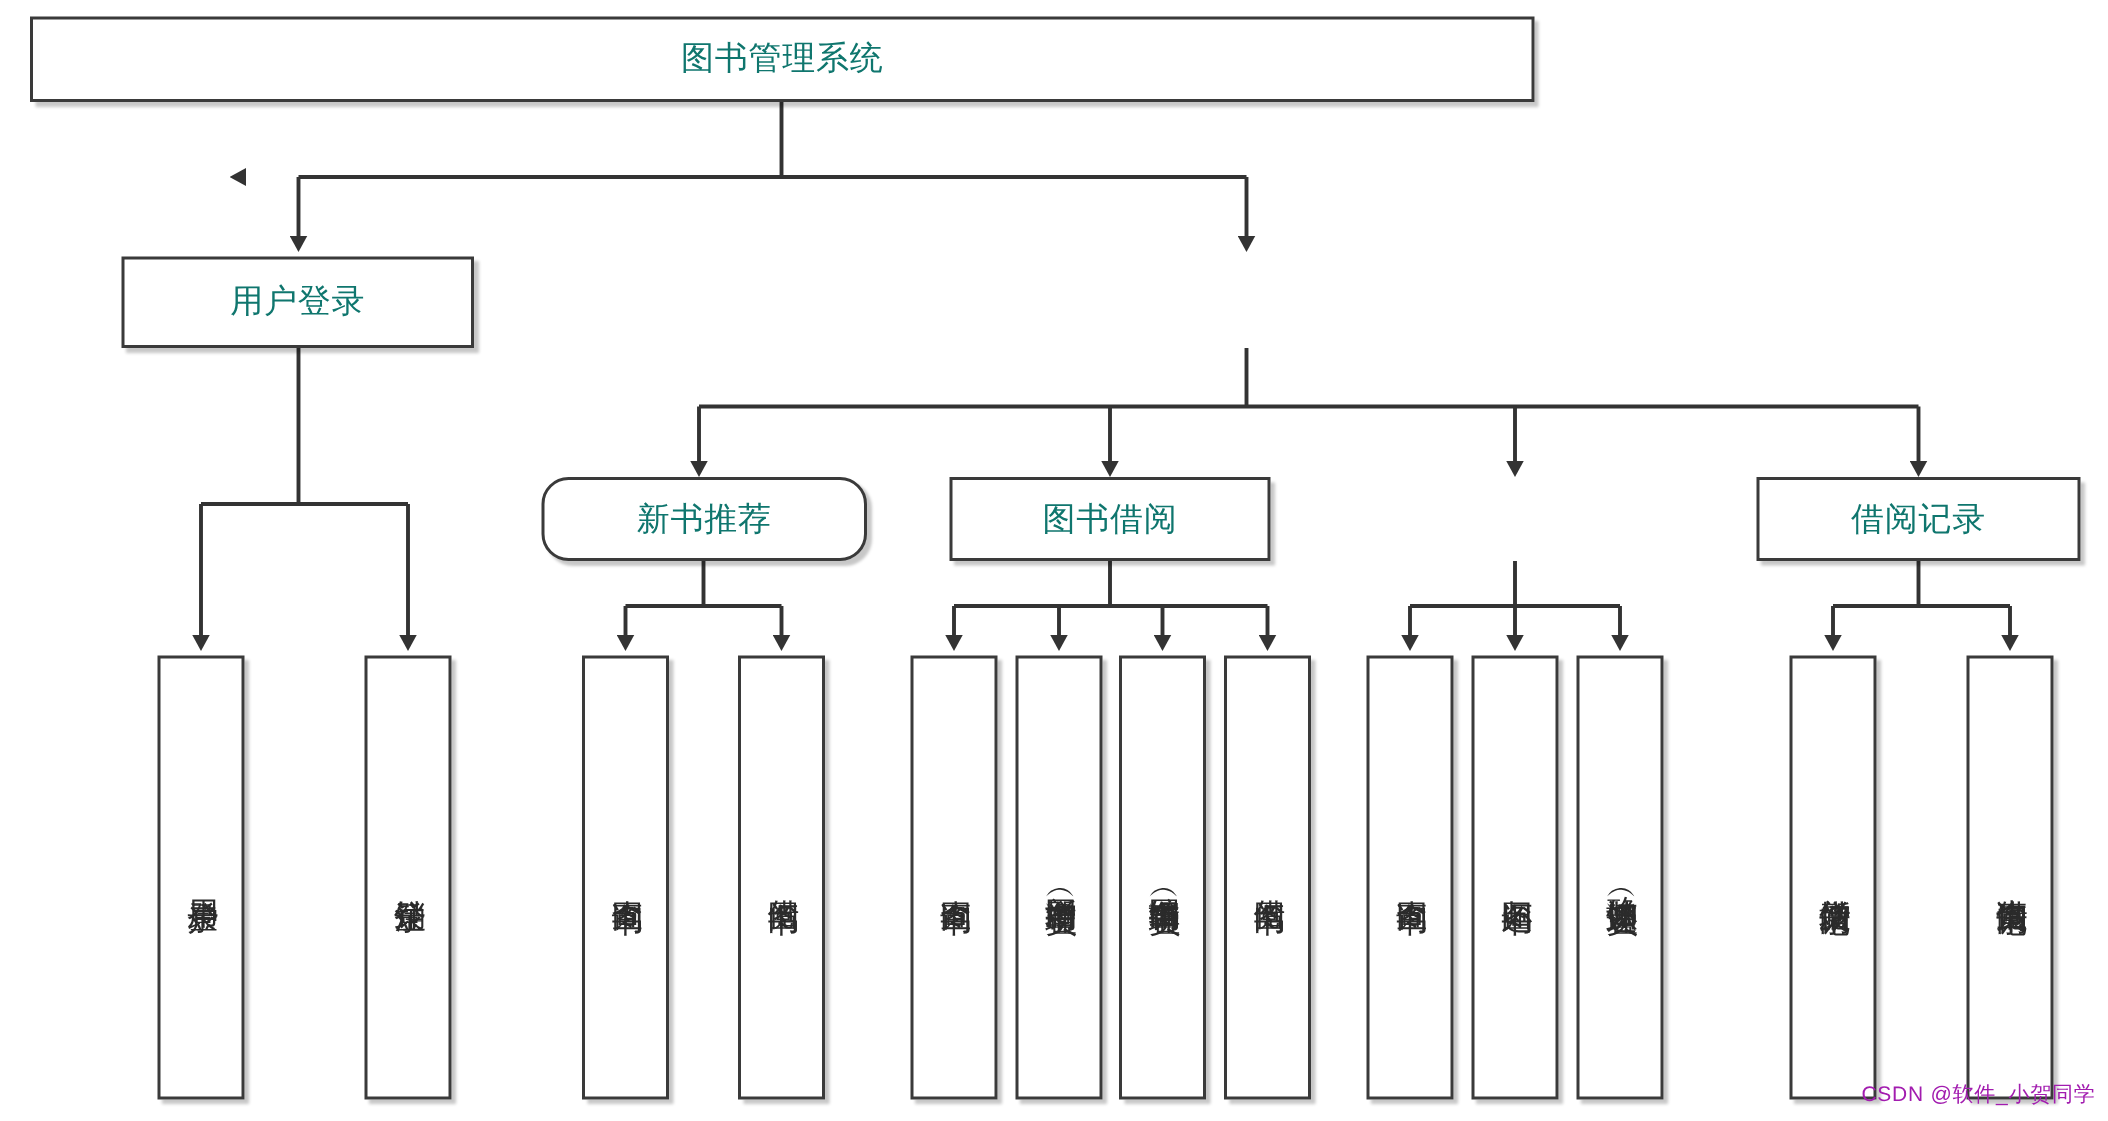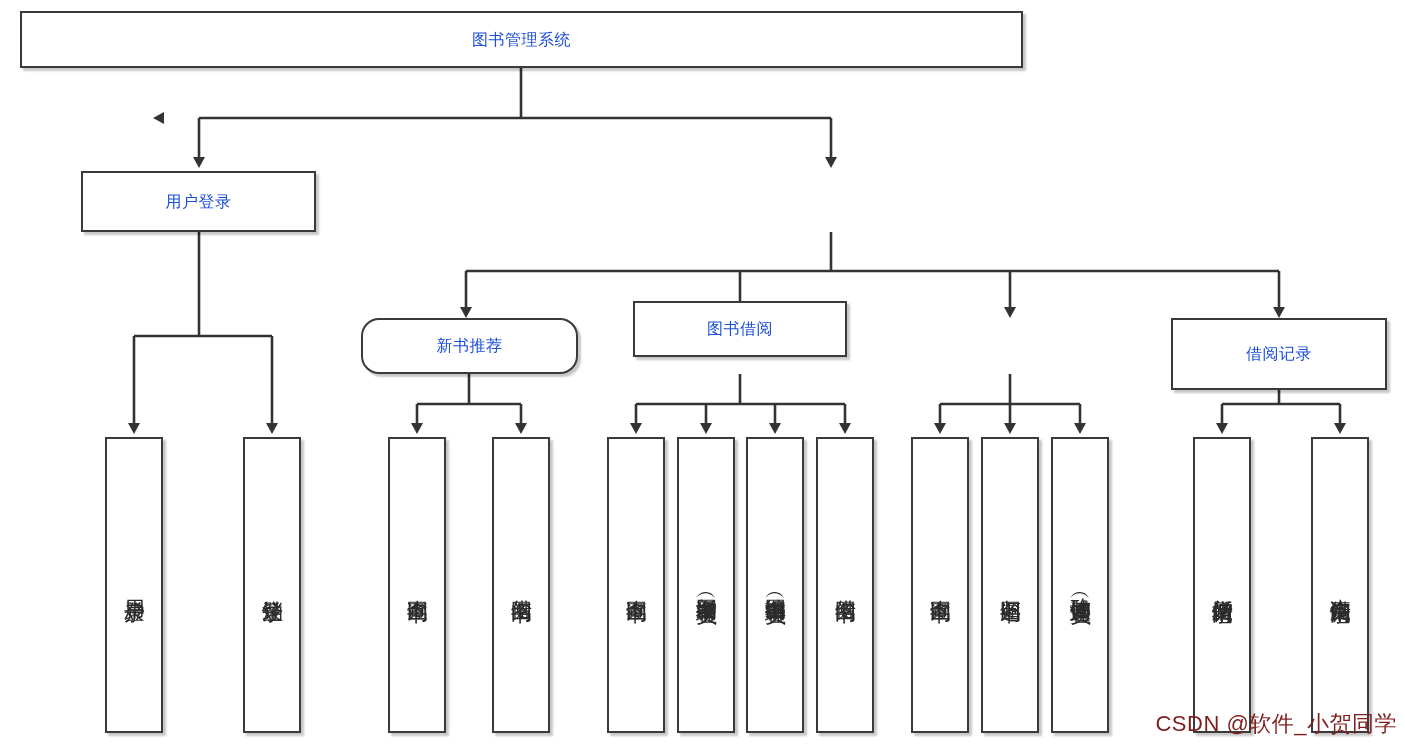--- a/index.html
+++ b/index.html
@@ -31,22 +31,22 @@
     box-sizing: border-box;
     background: #ffffff;
     border: 2px solid #3a3a3a;
     box-shadow: 3px 3px 2px rgba(0,0,0,0.22);
     display: flex;
     align-items: center;
     justify-content: center;
     overflow: hidden;
   }
   .node-label-h {
-    font-size: 16px;
-    color: #1d4ed8;
+    font-size: 22px;
+    color: #0f766e;
     line-height: 1.1;
     white-space: nowrap;
     letter-spacing: 0.5px;
   }
   .node-label-v {
     font-size: 21px;
     color: #2b2b2b;
     writing-mode: vertical-rl;
     text-orientation: upright;
     line-height: 1.18;
@@ -61,22 +61,22 @@
     box-shadow: 3px 3px 2px rgba(0,0,0,0.22);
     display: flex;
     align-items: center;
     justify-content: center;
     overflow: hidden;
   }
   .watermark {
     position: absolute;
     right: 8px;
     bottom: 8px;
-    font-size: 22px;
-    color: #7f1d1d;
+    font-size: 14px;
+    color: #a21caf;
     white-space: nowrap;
     letter-spacing: 0.5px;
   }
 </style>
 </head>
 <body>
 
 <div id="diagram-root">
 
   <svg class="diagram-canvas" viewBox="0 0 1405 747">
@@ -134,24 +134,24 @@
     <span class="node-label-h">图书管理系统</span>
   </div>
 
   <div class="node-box" style="left:81px; top:171px; width:235px; height:61px;">
     <span class="node-label-h">用户登录</span>
   </div>
 
   <div class="node-box" style="left:361px; top:318px; width:217px; height:56px;border-radius:18px;">
     <span class="node-label-h">新书推荐</span>
   </div>
-  <div class="node-box" style="left:633px; top:301px; width:214px; height:56px;align-items:center;">
+  <div class="node-box" style="left:633px; top:318px; width:214px; height:56px;align-items:center;">
     <span class="node-label-h">图书借阅</span>
   </div>
-  <div class="node-box" style="left:1171px; top:318px; width:216px; height:72px;">
+  <div class="node-box" style="left:1171px; top:318px; width:216px; height:56px;">
     <span class="node-label-h">借阅记录</span>
   </div>
 
   <div class="leaf-box" style="left:105px; top:437px; width:58px; height:296px;">
     <span class="node-label-v">用户登录</span>
   </div>
   <div class="leaf-box" style="left:243px; top:437px; width:58px; height:296px;">
     <span class="node-label-v">注销登录</span>
   </div>
 

